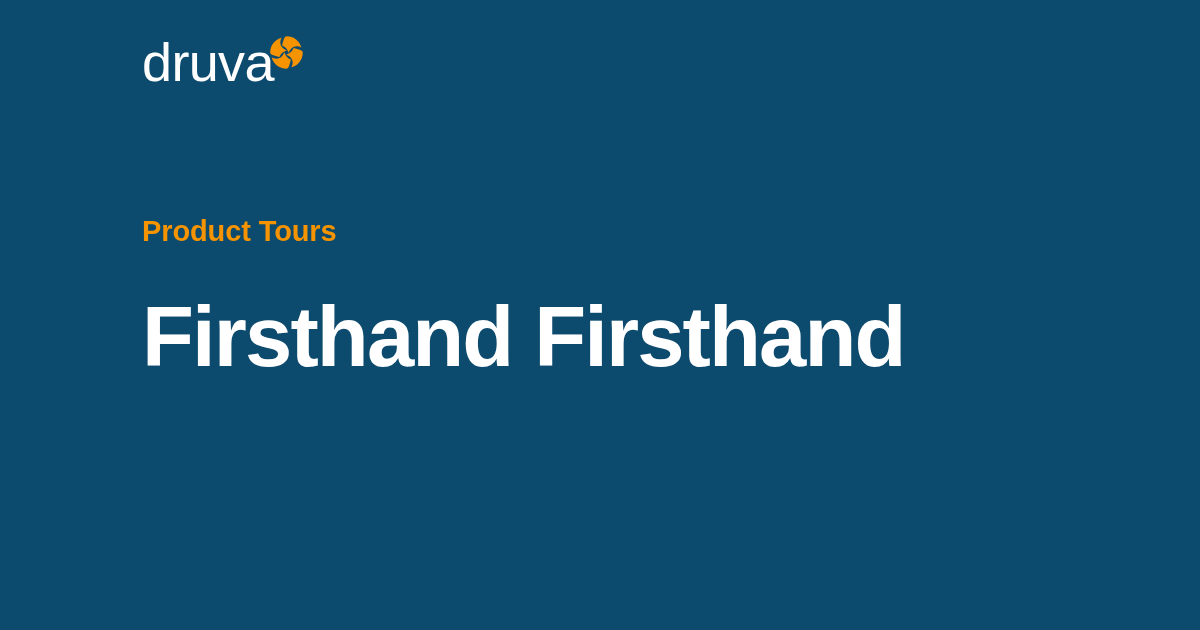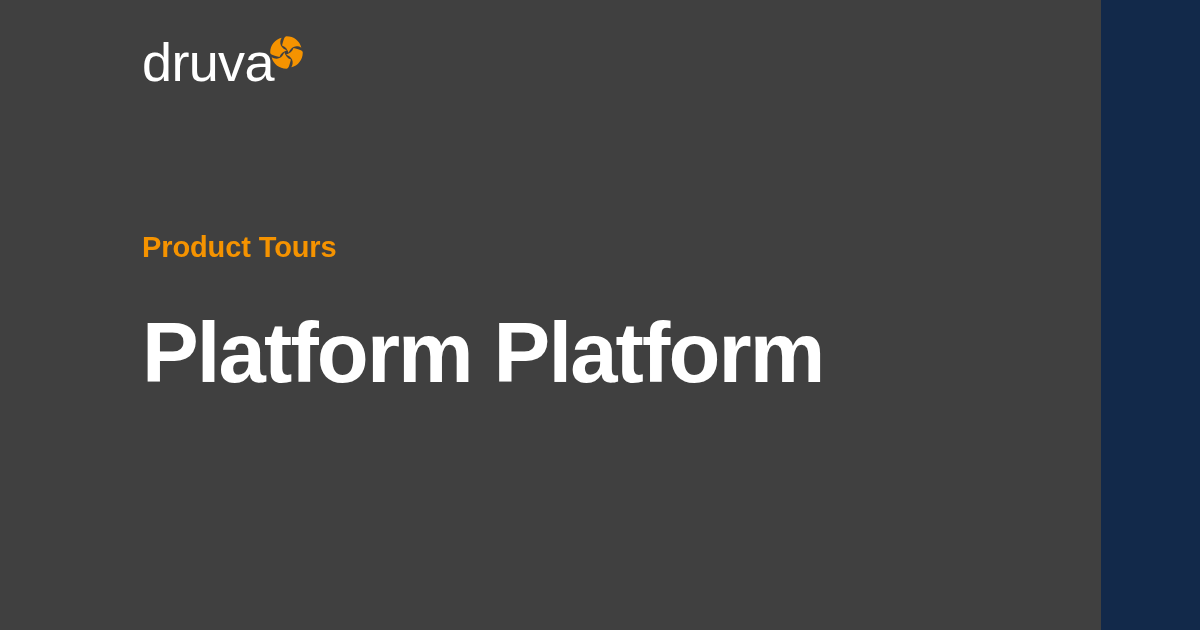--- a/index.html
+++ b/index.html
@@ -10,23 +10,23 @@
   body {
     width: 1200px;
     height: 630px;
     overflow: hidden;
     font-family: "Liberation Sans", sans-serif;
     background: #12294a;
   }
 
   #card {
     position: relative;
-    width: 1101px;
+    width: 1200px;
     height: 630px;
-    background: #404040;
+    background: #0c4a6e;
     box-sizing: border-box;
   }
 
   
   #brand-logo {
     position: absolute;
     left: 142px;
     top: 36px;
     display: flex;
     align-items: flex-start;
@@ -52,21 +52,20 @@
     display: block;
     flex: 0 0 auto;
   }
 
   
   #content {
     position: absolute;
     left: 142px;
     top: 214px;
     width: 900px;
-    margin-top: 16px;
   }
 
   #eyebrow {
     font-family: "Liberation Sans", sans-serif;
     font-size: 29px;
     font-weight: 700;
     line-height: 34px;
     letter-spacing: -0.004em;
     color: #f59300;
     margin: 0 0 36px 0;
@@ -105,17 +104,17 @@
         <path d="M50 94 C30 94 14 81 10 63 C16 67 24 68 31 65 C37 62 42 56 44 49 C48 59 52 65 62 69 C58 84 56 94 50 94 Z" fill="#F59300"></path>
 
         <path d="M6 50 C6 30 19 14 37 10 C33 16 32 24 35 31 C38 37 44 42 51 44 C41 48 35 52 31 62 C16 58 6 56 6 50 Z" fill="#F59300"></path>
       </g>
     </svg>
   </div>
 
   <div id="content">
     <div id="eyebrow">Product Tours</div>
     <h1 id="headline">
-      <span class="hl-line">Platform Platform</span>
+      <span class="hl-line">Firsthand Firsthand</span>
     </h1>
   </div>
 
 </div>
 
 </body></html>

